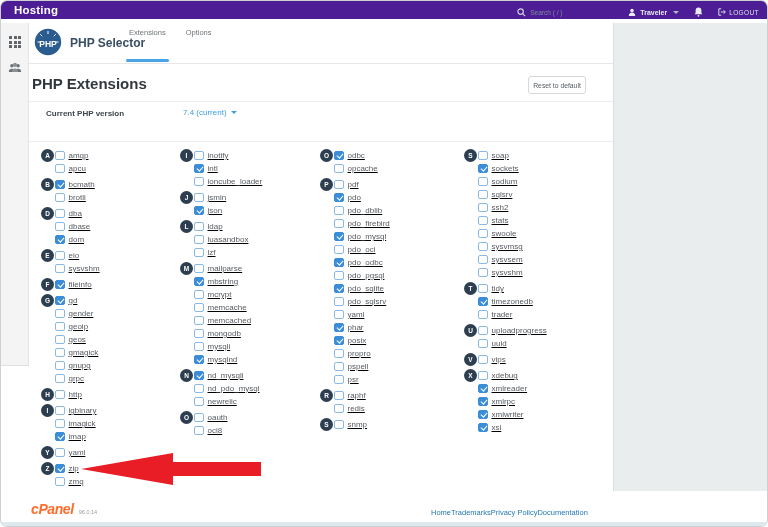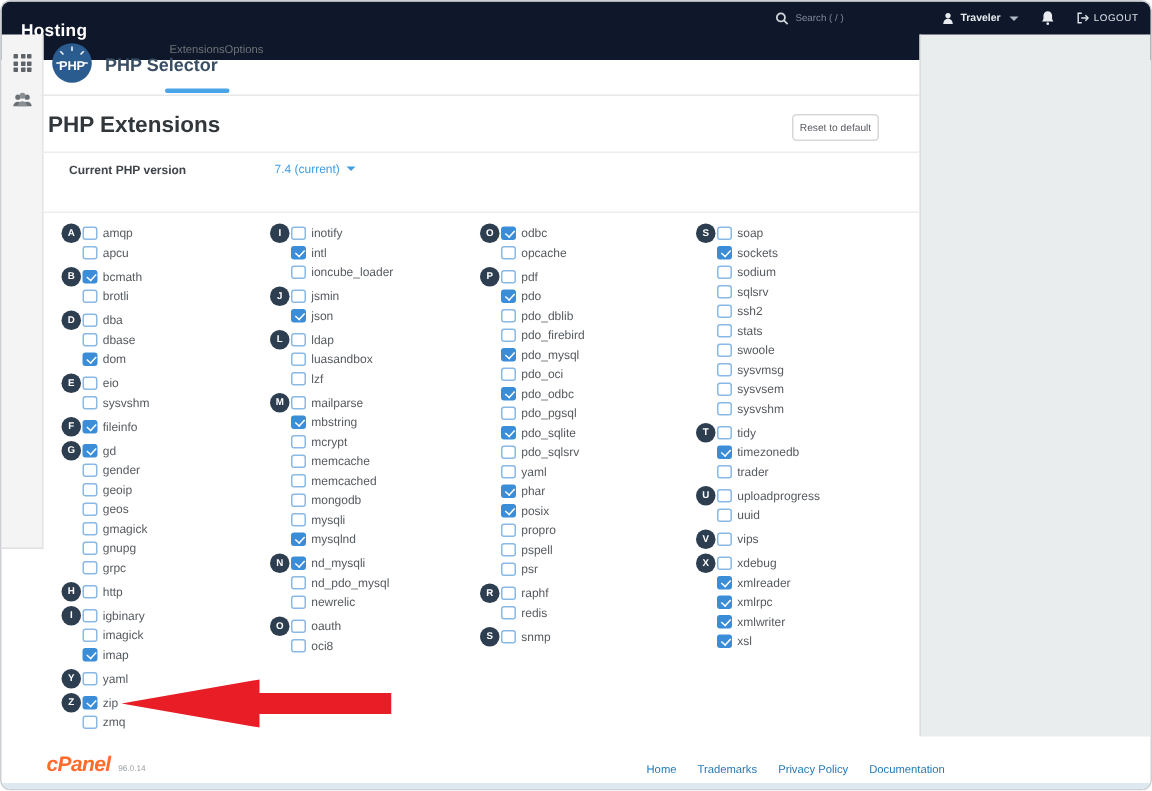--- a/index.html
+++ b/index.html
@@ -2,21 +2,21 @@
 <html><head>
 <meta charset="utf-8">
 <style>
   * { margin:0; padding:0; box-sizing:border-box; }
   html,body { background:#fff; }
   body { font-family:"Liberation Sans", sans-serif; }
   #page { position:relative; width:768px; height:527px; background:#fff; overflow:hidden;
           border:1px solid #ccd0d3; border-radius:7px; }
 
   
-  .topbar { position:absolute; left:0; top:0; width:768px; height:39px; background:#0f172a;
+  .topbar { position:absolute; left:0; top:0; width:768px; height:18px; background:#4c1d95;
             display:flex; align-items:center; }
   .topbar-title { color:#fff; font-size:11.5px; font-weight:bold; margin-left:13px; letter-spacing:.2px; }
   .topbar-right { position:absolute; right:10px; top:0; height:22px; display:flex; align-items:center; gap:15px; }
   .tb-search { display:flex; align-items:center; gap:4px; width:96px; cursor:text; }
   .tb-search .ph { color:#7e8c9a; font-size:6.5px; }
   .tb-user { display:flex; align-items:center; gap:4px; cursor:pointer; }
   .tb-user .nm { color:#e8ecf0; font-size:7px; font-weight:bold; }
   .caret { width:0; height:0; border-left:3px solid transparent; border-right:3px solid transparent;
            border-top:3.5px solid #aeb9c4; margin-left:2px; }
   .tb-logout { display:flex; align-items:center; gap:3px; cursor:pointer; }
@@ -30,42 +30,42 @@
   .grid9 { display:grid; grid-template-columns:repeat(3,3px); grid-template-rows:repeat(3,3px); gap:1.5px; }
   .grid9 i { background:#5f6468; border-radius:.5px; }
 
   
   .gray-right { position:absolute; left:612px; top:22px; width:156px; height:468px;
                 background:#eaedee; border-left:1px solid #dbdedf; }
 
   
   .php-logo { position:absolute; left:33px; top:27px; }
   .app-title { position:absolute; left:69px; top:35px; font-size:12px; font-weight:bold; color:#3a4e63; }
-  .tabs { position:absolute; left:112px; top:0px; height:62px; display:flex; align-items:center; }
+  .tabs { position:absolute; left:128px; top:0px; height:62px; display:flex; align-items:center; gap:20px; }
   .tab { position:relative; font-size:7.5px; color:#6e7377; cursor:pointer; height:100%;
          display:flex; align-items:center; }
   .tab.active::after { content:''; position:absolute; left:-3px; right:-3px; bottom:1px; height:3px;
                        background:#49a4e8; border-radius:2px; }
   .hdr-divider { position:absolute; left:26px; top:62px; width:586px; height:1px; background:#e7e8e9; }
 
   
   .page-title { position:absolute; left:31px; top:74px; font-size:15px; font-weight:bold; color:#32373c; }
   .reset-btn { position:absolute; left:527px; top:75px; width:58px; height:18px; background:#fff;
                border:1px solid #d5d7d9; border-radius:3px; font-size:6.8px; color:#565b60;
                font-family:"Liberation Sans", sans-serif; cursor:pointer; }
   .divider1 { position:absolute; left:26px; top:100px; width:586px; height:1px; background:#ededee; }
   .ver-label { position:absolute; left:45px; top:108px; font-size:8px; font-weight:bold; color:#3e444a; }
   .ver-value { position:absolute; left:182px; top:107px; font-size:8px; color:#3f9ee2; cursor:pointer;
                display:flex; align-items:center; gap:2px; }
   .ver-value .caret { border-top-color:#3f9ee2; }
   .divider2 { position:absolute; left:26px; top:140px; width:586px; height:1px; background:#ededee; }
 
   
   #columns { position:absolute; left:0; top:148px; width:768px; height:350px; }
-  .ext-col { position:absolute; top:0; width:135px; }
+  .ext-col { position:absolute; top:0; width:135px;text-decoration:underline; }
   .ext-col:nth-child(1){ left:40px; } .ext-col:nth-child(2){ left:179px; }
   .ext-col:nth-child(3){ left:319px; } .ext-col:nth-child(4){ left:463px; }
   .ext-group { position:relative; }
   .ext-group + .ext-group { margin-top:3px; }
   .badge { position:absolute; left:0; top:0; width:13px; height:13px; border-radius:50%;
            background:#2d3e50; color:#fff; font-size:6.5px; font-weight:bold;
            display:flex; align-items:center; justify-content:center; }
   .ext-row { display:flex; align-items:center; height:13px; margin-left:14px; gap:4px; cursor:pointer; }
   .ext-cb { appearance:none; -webkit-appearance:none; width:9.5px; height:9.5px; border:1px solid #8ab9e5;
             border-radius:2px; background:#fff; margin:0; position:relative; flex:none; cursor:pointer; }
@@ -74,21 +74,21 @@
             border:solid #fff; border-width:0 1.4px 1.4px 0; transform:rotate(42deg); }
   .ext-name { font-size:8px; color:#565b60; }
 
   
   .red-arrow { position:absolute; left:80px; top:450px; width:180px; height:36px; pointer-events:none; }
 
   
   .footer-brand { position:absolute; left:30px; top:500px; display:flex; align-items:baseline; gap:5px; }
   .brand-text { font-size:14px; font-weight:bold; font-style:italic; color:#ff6c2c; letter-spacing:-.4px; }
   .brand-ver { font-size:5.5px; color:#9aa0a5; }
-  #footer-links { position:absolute; left:430px; top:507px; display:flex; gap:14px; }
+  #footer-links { position:absolute; left:430px; top:507px; display:flex; }
   .footer-link { font-size:7.5px; color:#2579b5; text-decoration:none; cursor:pointer; }
   .bottom-strip { position:absolute; left:0; bottom:0; width:768px; height:4px; background:#dde8ef; }
 </style>
 </head>
 <body>
 
 <div id="page">
 
   <div class="topbar">
     <span class="topbar-title">Hosting</span>

